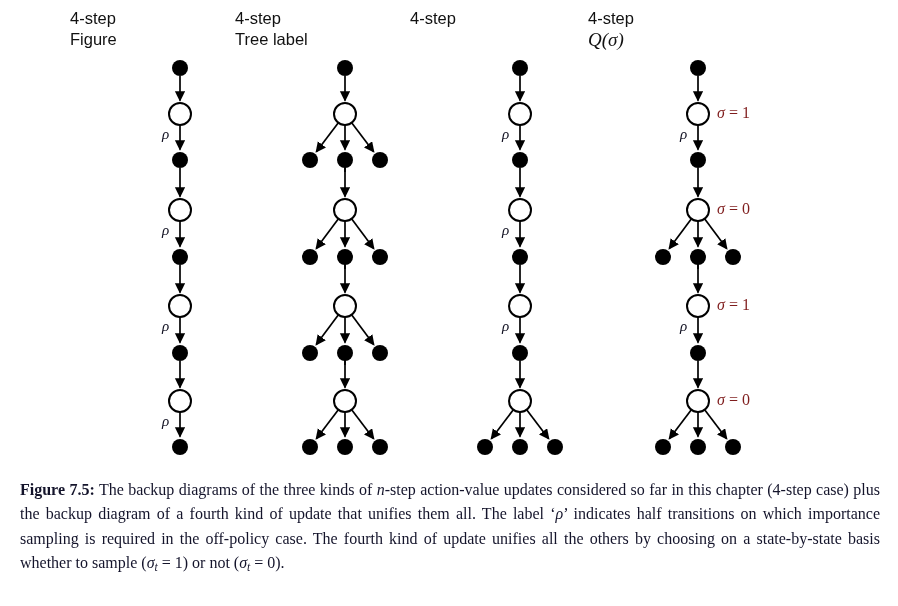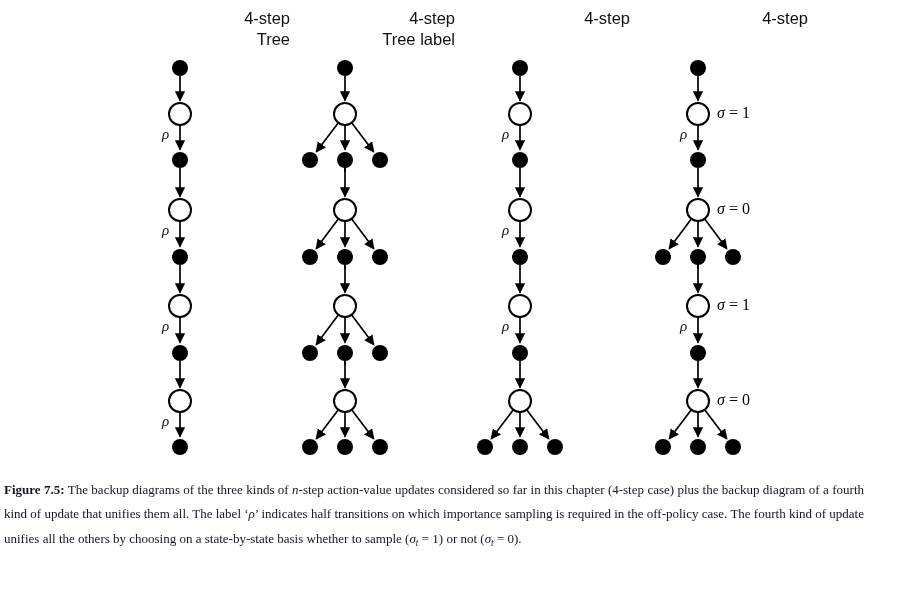--- a/index.html
+++ b/index.html
@@ -16,21 +16,21 @@
     color: #000000;
   }
   #figure-root {
     position: absolute;
     left: 0; top: 0;
     width: 898px;
     height: 606px;
   }
   .col-header {
     position: absolute;
-    text-align: right;
+    text-align: left;
     font-family: "Liberation Sans", sans-serif;
     font-size: 16.5px;
     line-height: 21px;
     color: #111111;
     width: 220px;
   }
   .col-header .line2.math {
     font-family: "Liberation Serif", serif;
     font-style: italic;
     font-size: 19px;
@@ -40,73 +40,74 @@
     left: 0;
     top: 0;
     width: 898px;
     height: 470px;
   }
   .sigma-label {
     position: absolute;
     font-family: "Liberation Serif", serif;
     font-size: 16px;
     white-space: nowrap;
-    color: #000000;
+    color: #7f1d1d;
   }
   .sigma-label .sym {
     font-style: italic;
   }
   .rho-label {
     position: absolute;
     font-family: "Liberation Serif", serif;
     font-style: italic;
     font-size: 15px;
     color: #111122;
   }
   #caption {
     position: absolute;
-    left: 4px;
+    left: 20px;
     top: 478px;
     width: 860px;
     font-family: "Liberation Serif", serif;
-    font-size: 13px;
+    font-size: 16px;
     line-height: 24.4px;
     text-align: justify;
     color: #14142b;
   }
   #caption b { font-weight: bold; }
   #caption i { font-style: italic; }
   .mi { font-style: italic; }
   .sub {
     font-size: 0.72em;
     vertical-align: -0.28em;
     font-style: italic;
   }
 </style>
 </head>
 <body>
 
 <div id="figure-root">
 
   <div class="col-header" style="left:70px; top:8px;">
     <div class="line1">4-step</div>
-    <div class="line2">Tree</div>
+    <div class="line2">Figure</div>
   </div>
 
   <div class="col-header" style="left:235px; top:8px;">
     <div class="line1">4-step</div>
     <div class="line2">Tree label</div>
   </div>
 
   <div class="col-header" style="left:410px; top:8px;">
     <div class="line1">4-step</div>
   </div>
 
   <div class="col-header" style="left:588px; top:8px;">
     <div class="line1">4-step</div>
+    <div class="line2 math">Q(σ)</div>
   </div>
 
   <svg id="diagram-canvas" viewBox="0 0 898 470" xmlns="http://www.w3.org/2000/svg">
     <defs>
       <marker id="arrowhead" markerWidth="7" markerHeight="7" refX="5.4" refY="3" orient="auto" markerUnits="strokeWidth">
         <path d="M0,0 L6.2,3 L0,6 Z" fill="#000000"></path>
       </marker>
     </defs>
     <g id="diagram-layer">
         <g>

